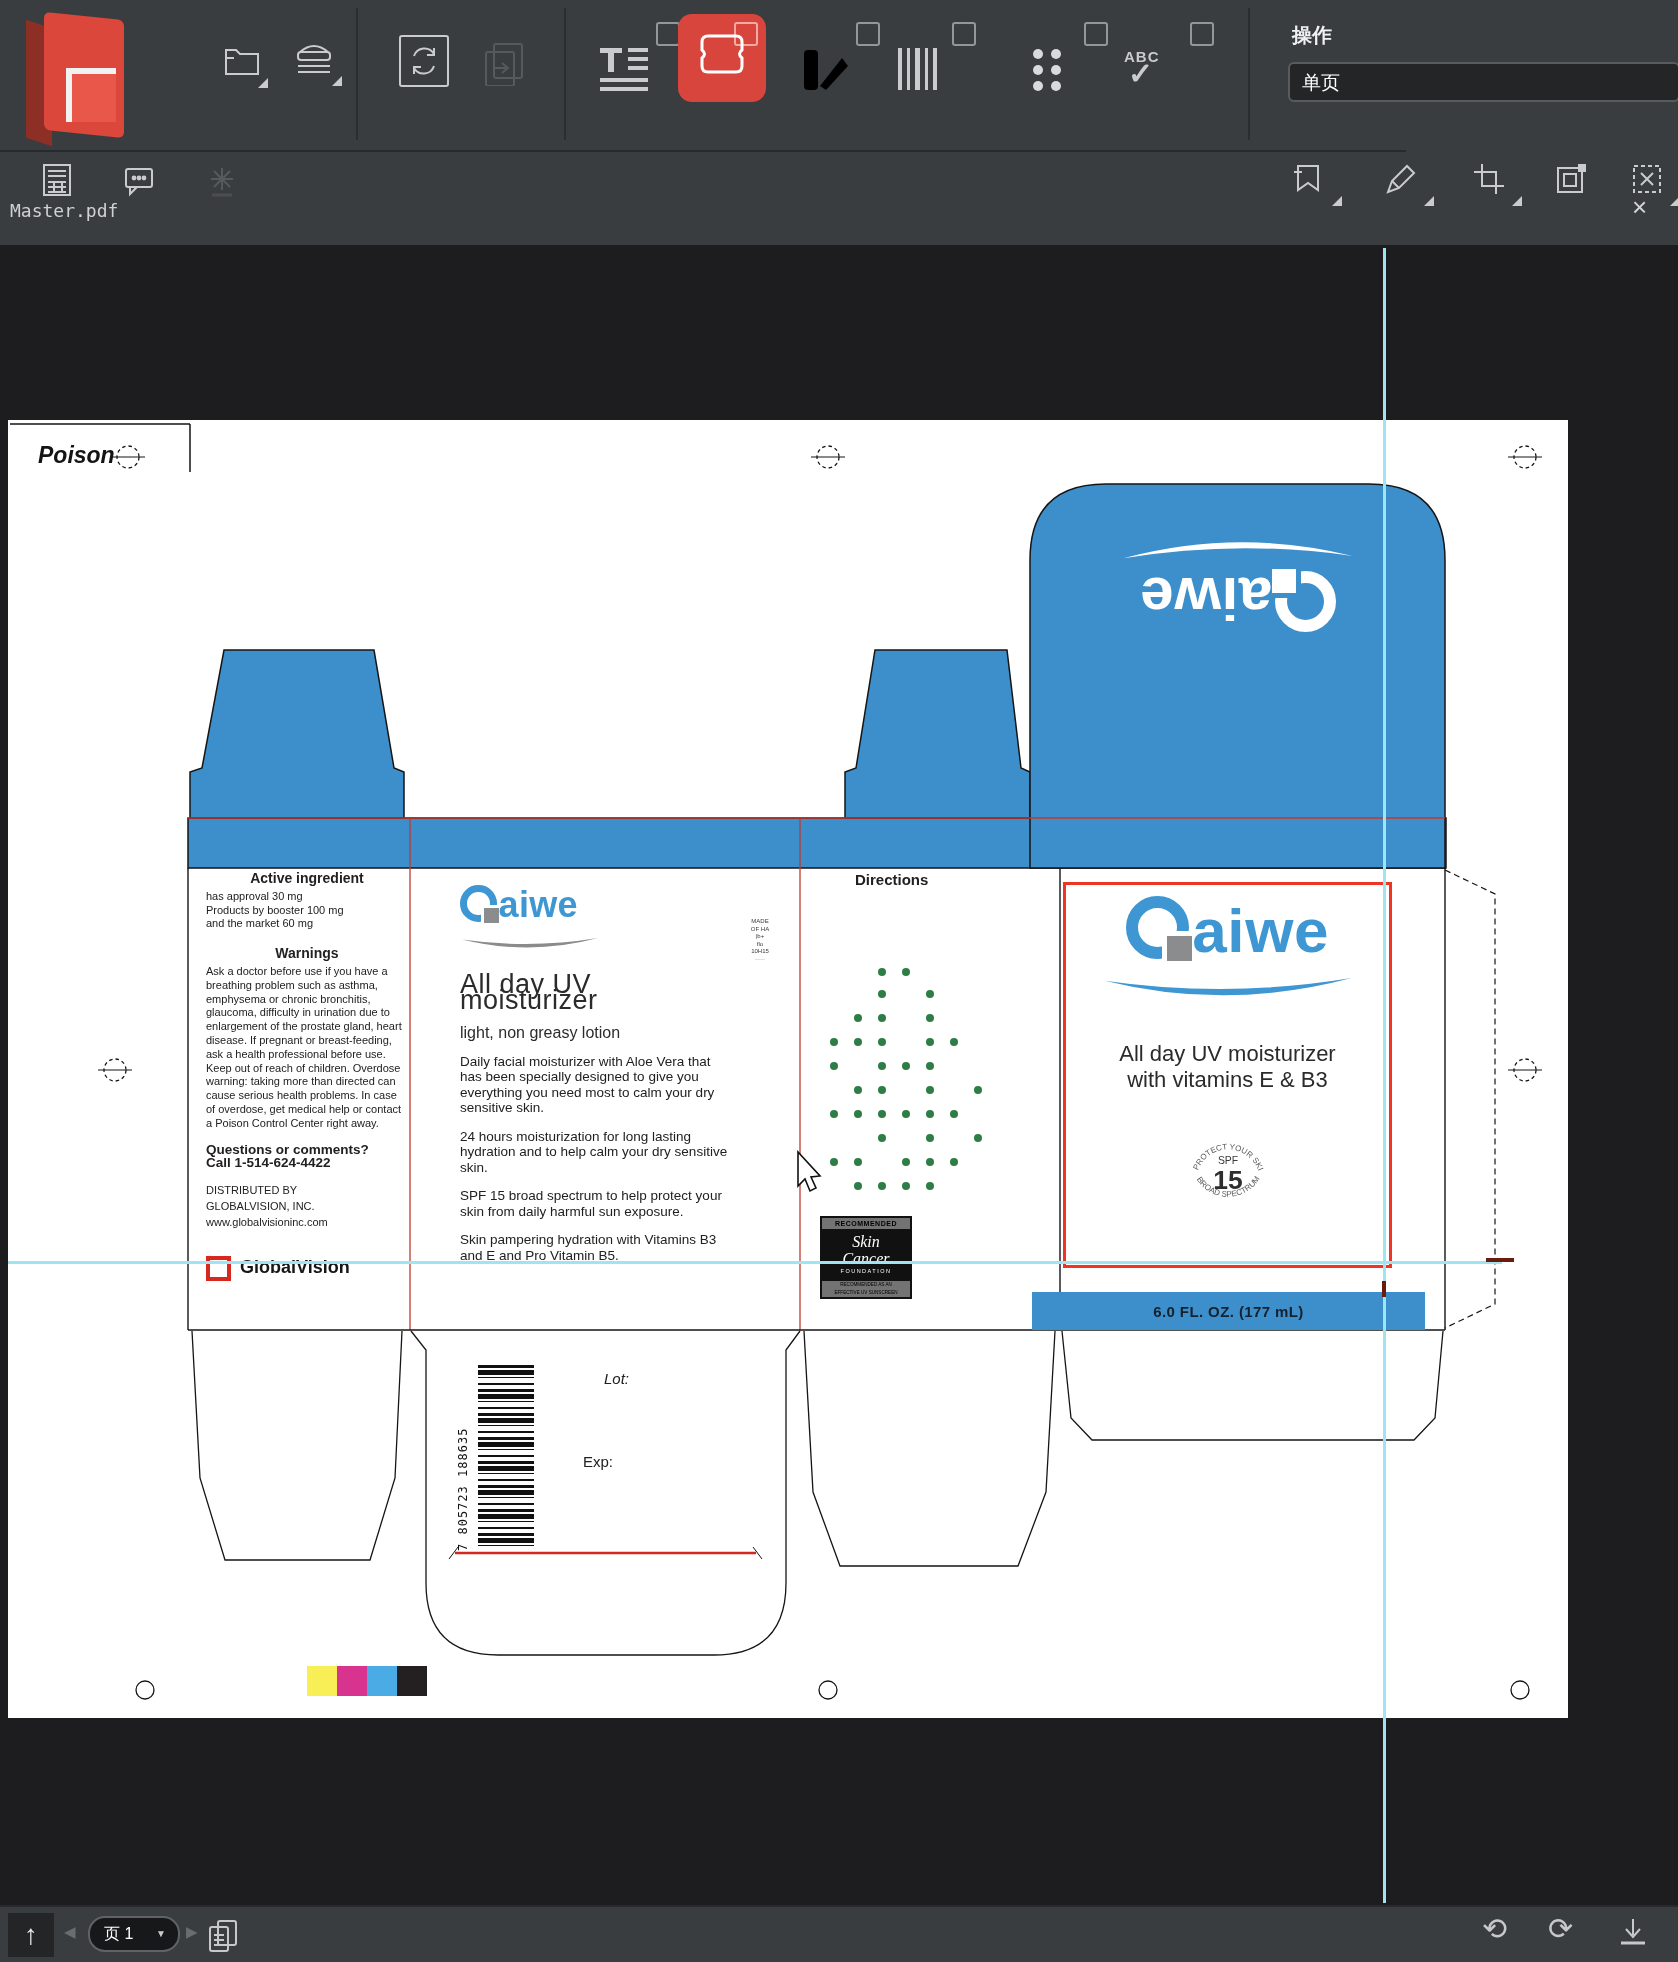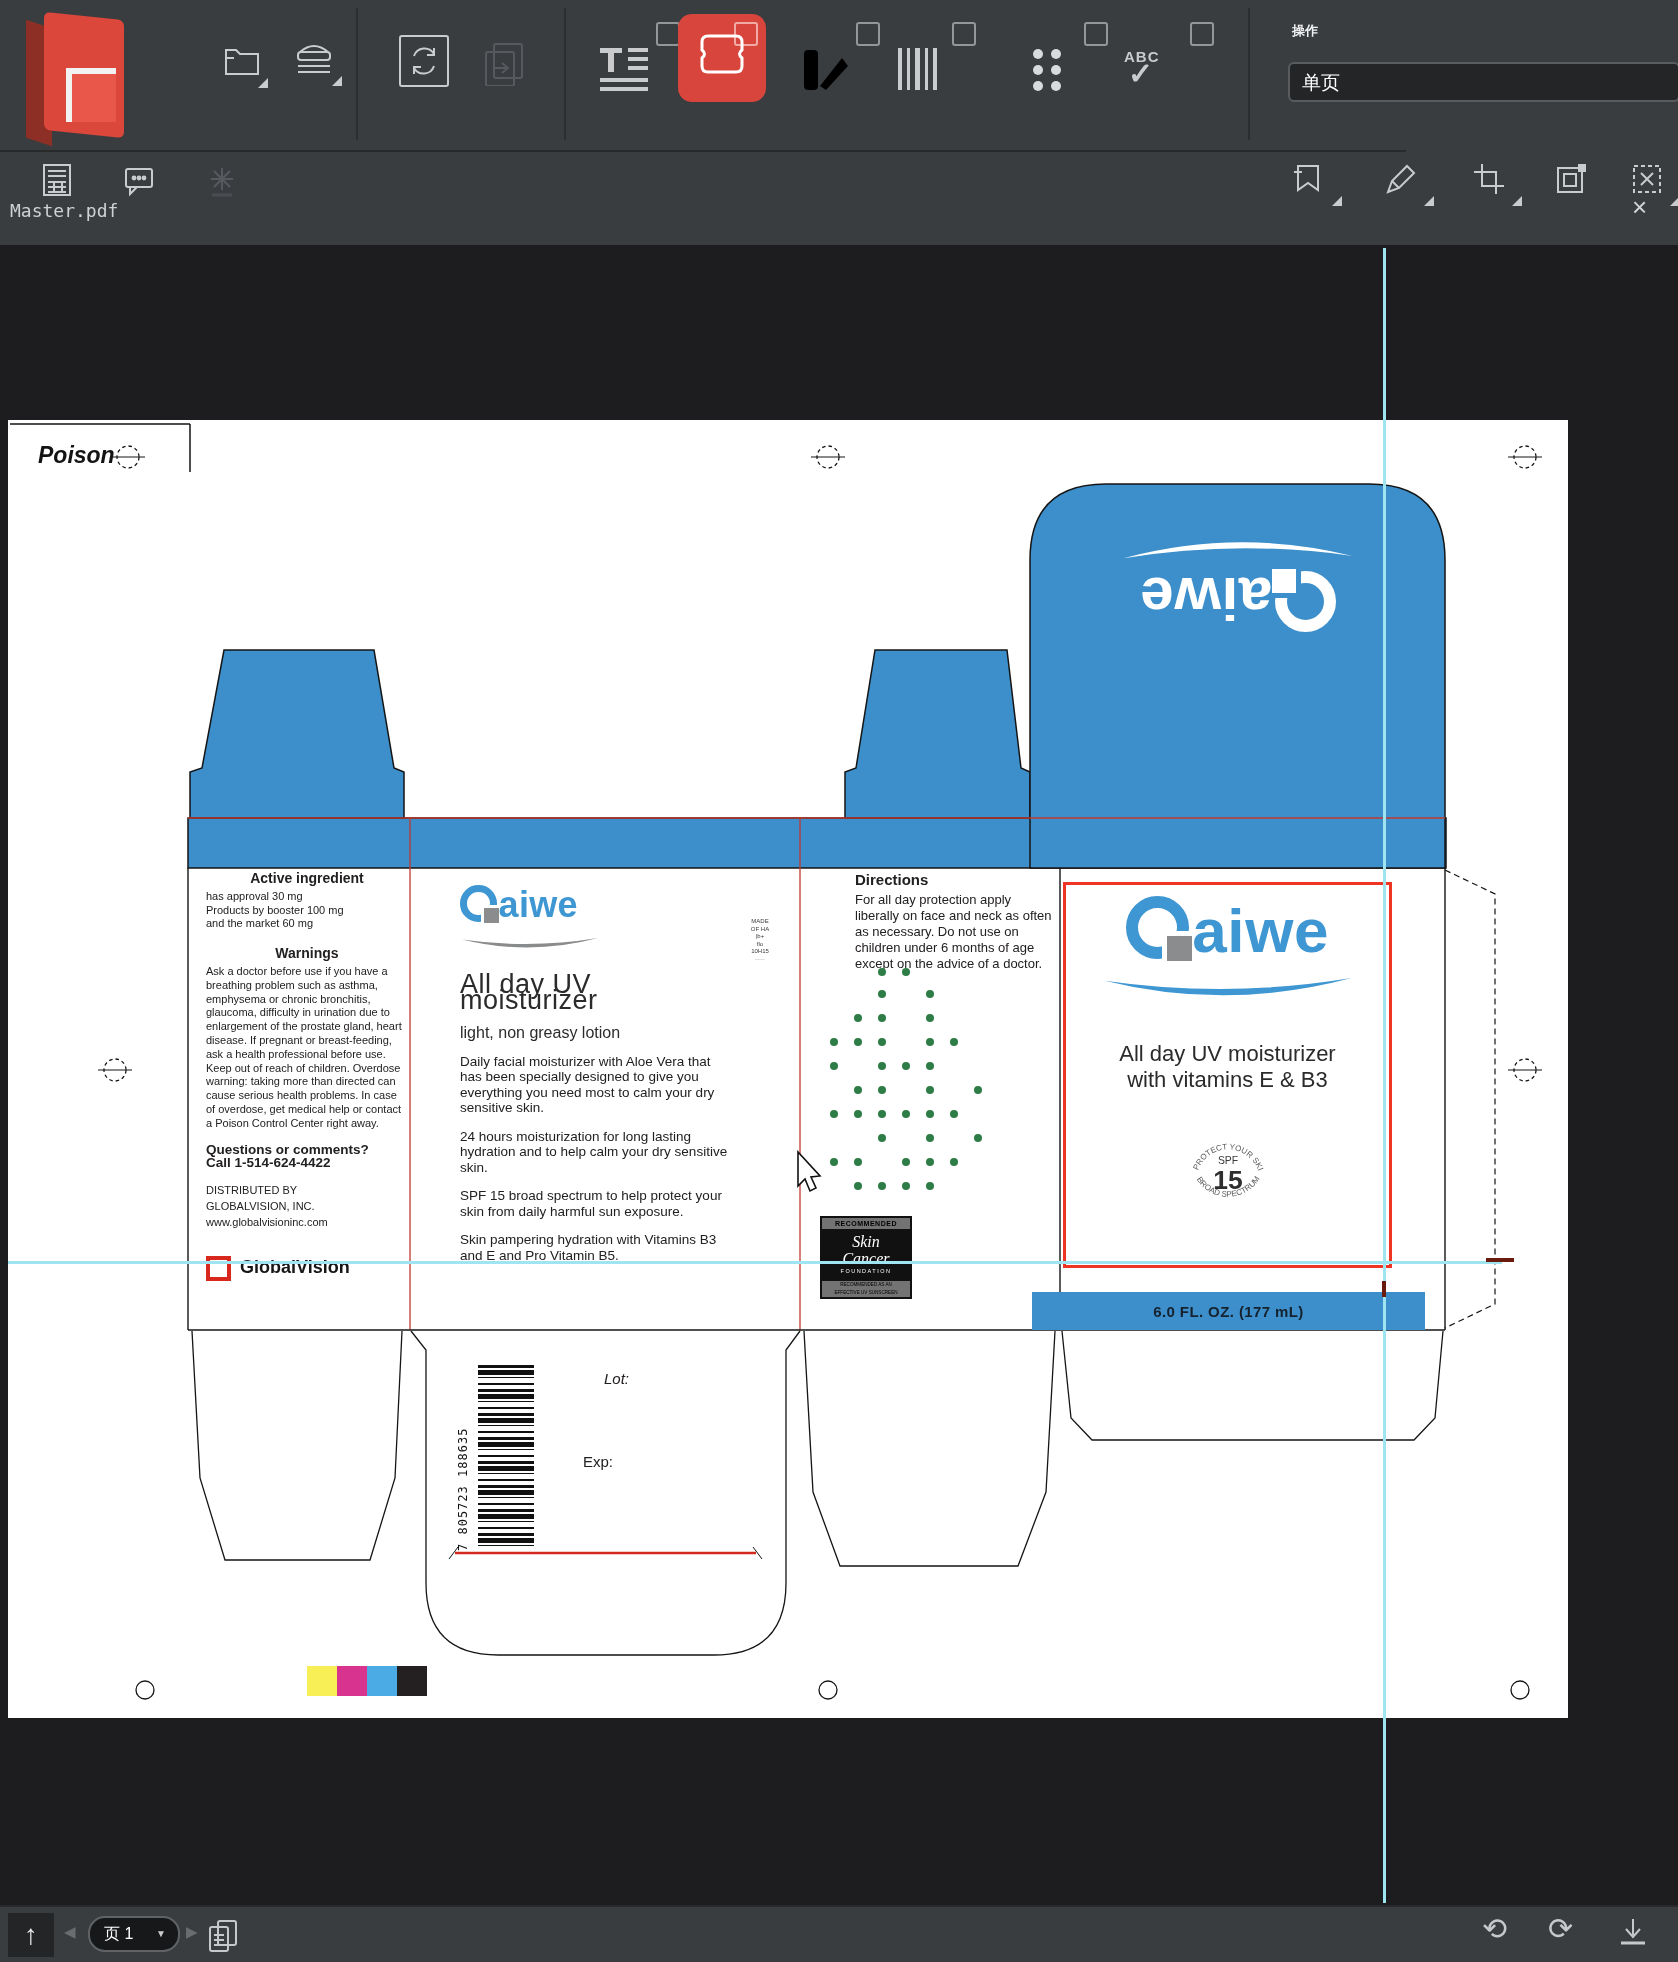--- a/index.html
+++ b/index.html
@@ -18,21 +18,21 @@
   .ddtri{position:absolute;right:-14px;bottom:-8px;width:0;height:0;
          border-bottom:10px solid #c9cbcd;border-left:10px solid transparent;}
   .toolcell{position:absolute;top:22px;width:96px;height:96px;}
   .toolcell .chk{position:absolute;right:0;top:0;width:20px;height:20px;border:2px solid #94979a;border-radius:3px;}
   .toolcell .ic{position:absolute;left:14px;top:22px;}
   .redtile{position:absolute;left:-6px;top:-8px;width:88px;height:88px;background:#d8453c;border-radius:14px;}
   .redtile .chk{position:absolute;right:8px;top:8px;border-color:#f2aba4;}
   .spell{font-weight:bold;font-size:15px;color:#c9cbcd;letter-spacing:1px;}
   .spell .ck{display:block;font-size:30px;line-height:18px;margin-left:4px;color:#c9cbcd;}
   .opswrap{position:absolute;left:1288px;top:0;width:390px;}
-  .opslabel{position:absolute;left:4px;top:22px;font-size:13px;font-weight:600;color:#f0f1f2;}
+  .opslabel{position:absolute;left:4px;top:22px;font-size:20px;font-weight:600;color:#f0f1f2;}
   .opsselect{position:absolute;left:0;top:62px;width:392px;height:40px;background:#232527;
              border:2px solid #595c5f;border-radius:6px;color:#fff;font-size:19px;line-height:38px;padding-left:12px;box-sizing:border-box;}
   
   .row2{position:absolute;left:0;top:150px;width:1406px;height:95px;background:#3a3d40;border-top:2px solid #28292b;box-sizing:border-box;}
   .docname{position:absolute;left:10px;top:48px;font-family:"DejaVu Sans Mono",monospace;font-size:18px;color:#cfd1d3;}
   .closex{position:absolute;left:1632px;top:42px;font-size:26px;color:#d2d4d6;cursor:pointer;line-height:26px;}
   
   .canvas{position:absolute;left:0;top:245px;width:1678px;height:1660px;background:#1d1d1f;overflow:hidden;}
   .page{position:absolute;left:8px;top:175px;width:1560px;height:1298px;background:#ffffff;}
   .board-label{position:absolute;left:30px;top:22px;font-size:23px;font-weight:bold;font-style:italic;color:#141414;}
@@ -406,21 +406,20 @@
           <div>MADE</div>
           <div>OF HA</div>
           <div>|b+</div>
           <div>flo</div>
           <div>10H15</div>
           <div>·····</div>
         </div>
 
       <div class="atext p-dir">
         <div class="hd">Directions</div>
-        <div>For all day protection apply liberally on face and neck as often as necessary. Do not use on children under 6 months of age except on the advice of a doctor.</div>
       </div>
       <div class="braille">
           <i style="left: 52px; top: 0px;"></i>
           <i style="left: 76px; top: 0px;"></i>
           <i style="left: 52px; top: 22px;"></i>
           <i style="left: 100px; top: 22px;"></i>
           <i style="left: 28px; top: 46px;"></i>
           <i style="left: 52px; top: 46px;"></i>
           <i style="left: 100px; top: 46px;"></i>
           <i style="left: 4px; top: 70px;"></i>

